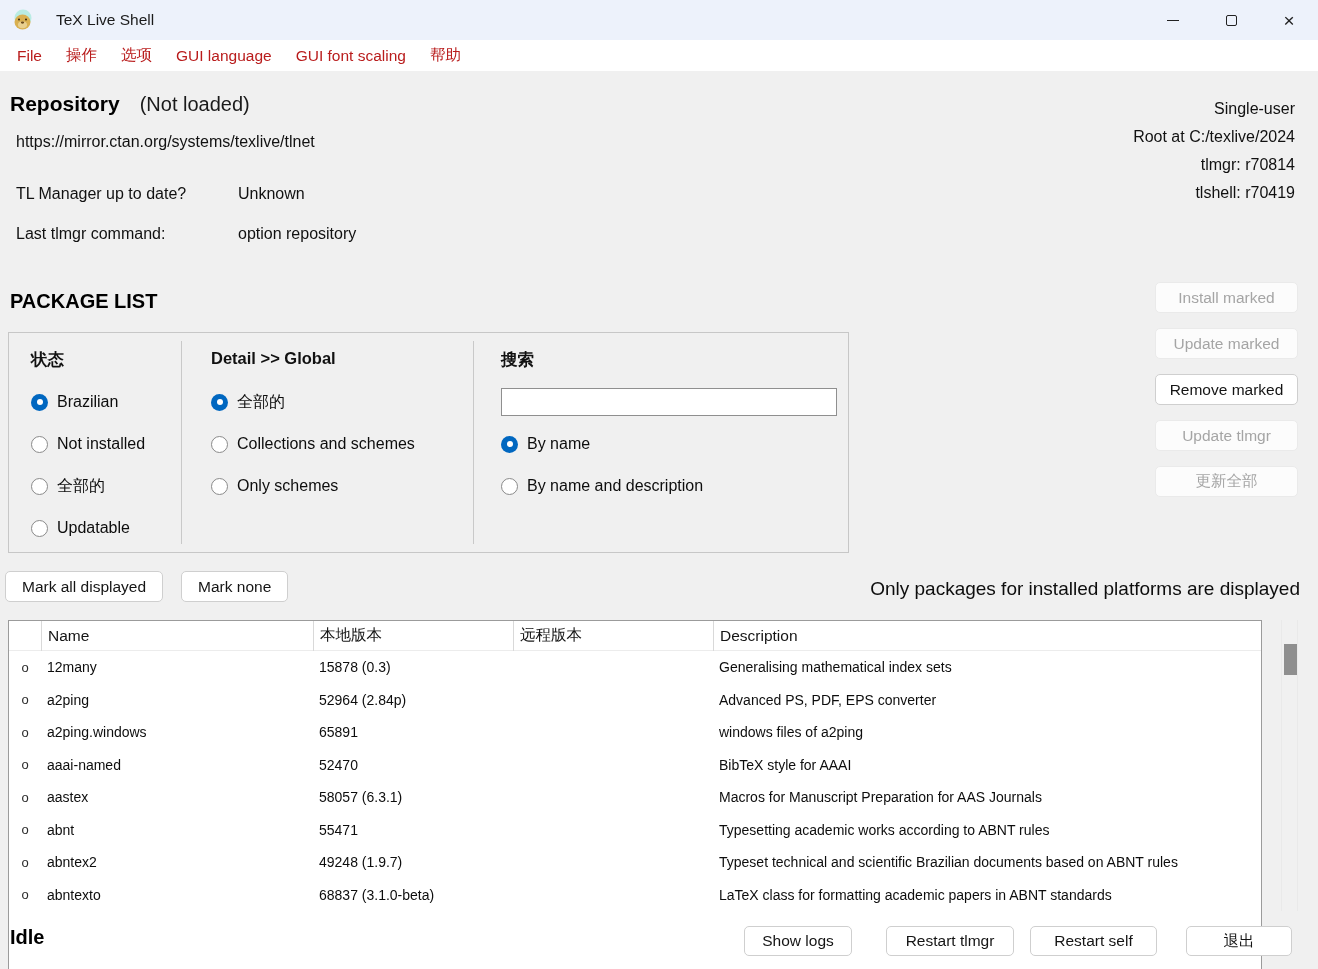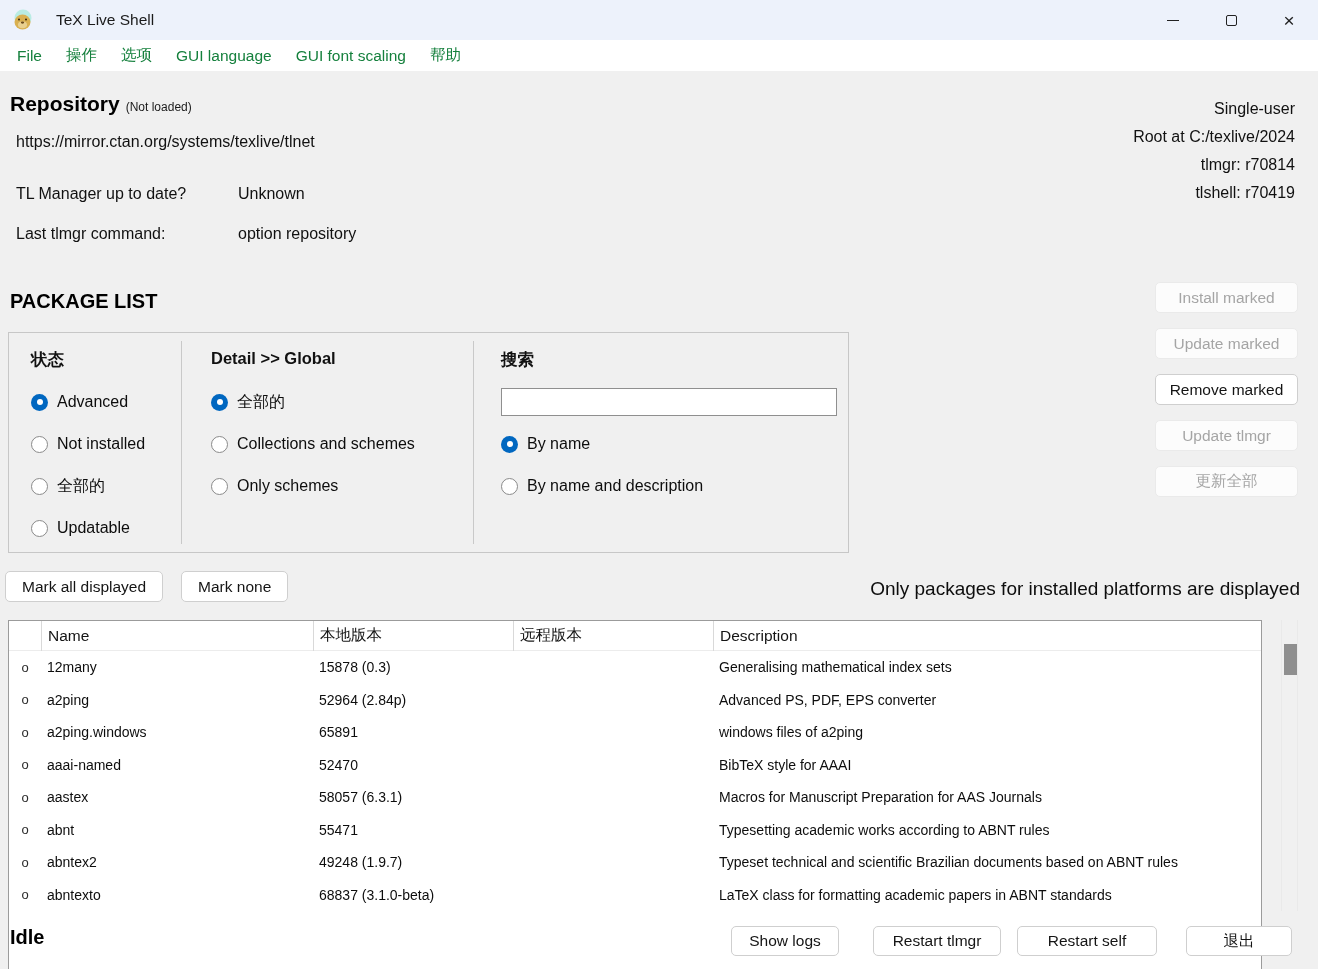--- a/index.html
+++ b/index.html
@@ -12,26 +12,26 @@
   .app-icon { margin-left:12px; width:22px; height:22px; display:inline-flex; }
   .win-title { margin-left:22px; font-size:15.5px; color:#1b1b1b; }
   .win-controls { position:absolute; right:0; top:0; height:40px; display:flex; }
   .win-btn { width:58px; height:40px; display:flex; align-items:center; justify-content:center; cursor:default; }
   .min-glyph { width:12px; height:0; border-top:1.4px solid #222; display:block; }
   .max-glyph { width:11px; height:11px; border:1.4px solid #222; border-radius:2px; display:block; }
   .close-glyph { font-size:19px; color:#222; line-height:1; }
 
   
   .menubar { position:absolute; top:40px; left:0; width:1318px; height:31px; background:#ffffff; display:flex; align-items:center; padding-left:5px; }
-  .menu-item { font-size:15.5px; padding:0 12px; height:31px; display:flex; align-items:center; color:#15803d; }
+  .menu-item { font-size:15.5px; padding:0 12px; height:31px; display:flex; align-items:center; color:#b91c1c; }
 
   
   .repo-title-row { position:absolute; left:10px; top:92px; display:flex; align-items:baseline; }
   .repo-title { font-size:21px; font-weight:bold; color:#000; }
-  .repo-status { font-size:12px; margin-left:6px; color:#1a1a1a; }
+  .repo-status { font-size:20px; margin-left:20px; color:#1a1a1a; }
   .repo-url { position:absolute; left:16px; top:133px; font-size:16px; }
   .repo-line { position:absolute; left:16px; font-size:16px; display:flex; }
   .repo-line .lbl { width:222px; }
   .repo-tl { top:185px; }
   .repo-cmd { top:225px; }
   .repo-right { position:absolute; right:23px; top:95px; text-align:right; font-size:16px; line-height:28px; color:#111; }
 
   
   .pkg-title { position:absolute; left:10px; top:290px; font-size:20px; font-weight:bold; color:#000; }
 
@@ -74,21 +74,21 @@
   .col-desc { flex:1 1 auto; }
   .scrollbar { position:absolute; left:1281px; top:620px; width:17px; height:291px; border-left:1px solid #e9e9e9; border-right:1px solid #e9e9e9; }
   .scroll-thumb { position:absolute; left:2px; top:24px; width:13px; height:31px; background:#8f8f8f; }
 
   
   .footer-status { position:absolute; left:10px; top:926px; font-size:20px; font-weight:bold; color:#000; }
   .footer-btns { position:absolute; right:26px; top:926px; display:flex; }
   .footer-btn { height:30px; }
   .footer-btn:nth-child(1){ width:108px; }
   .footer-btn:nth-child(2){ width:128px; margin-left:34px; }
-  .footer-btn:nth-child(3){ width:140px; margin-left:16px; }
+  .footer-btn:nth-child(3){ width:127px; margin-left:16px; }
   .footer-btn:nth-child(4){ width:106px; margin-left:29px; }
 </style>
 </head>
 <body>
 
 <div class="app">
 
   <div class="titlebar">
     <span class="app-icon">
       <svg viewBox="0 0 22 22" width="22" height="22">
@@ -146,21 +146,21 @@
   <div class="pkg-title">PACKAGE LIST</div>
 
   <div class="options-panel">
     <div class="v-divider vd1"></div>
     <div class="v-divider vd2"></div>
 
     <div class="opt-col col-status">
       <div class="group-title">状态</div>
       <div class="radio-row r1">
         <span class="radio sel"></span>
-        <span class="radio-label">Advanced</span>
+        <span class="radio-label">Brazilian</span>
       </div>
       <div class="radio-row r2">
         <span class="radio"></span>
         <span class="radio-label">Not installed</span>
       </div>
       <div class="radio-row r3">
         <span class="radio"></span>
         <span class="radio-label">全部的</span>
       </div>
       <div class="radio-row r4">

